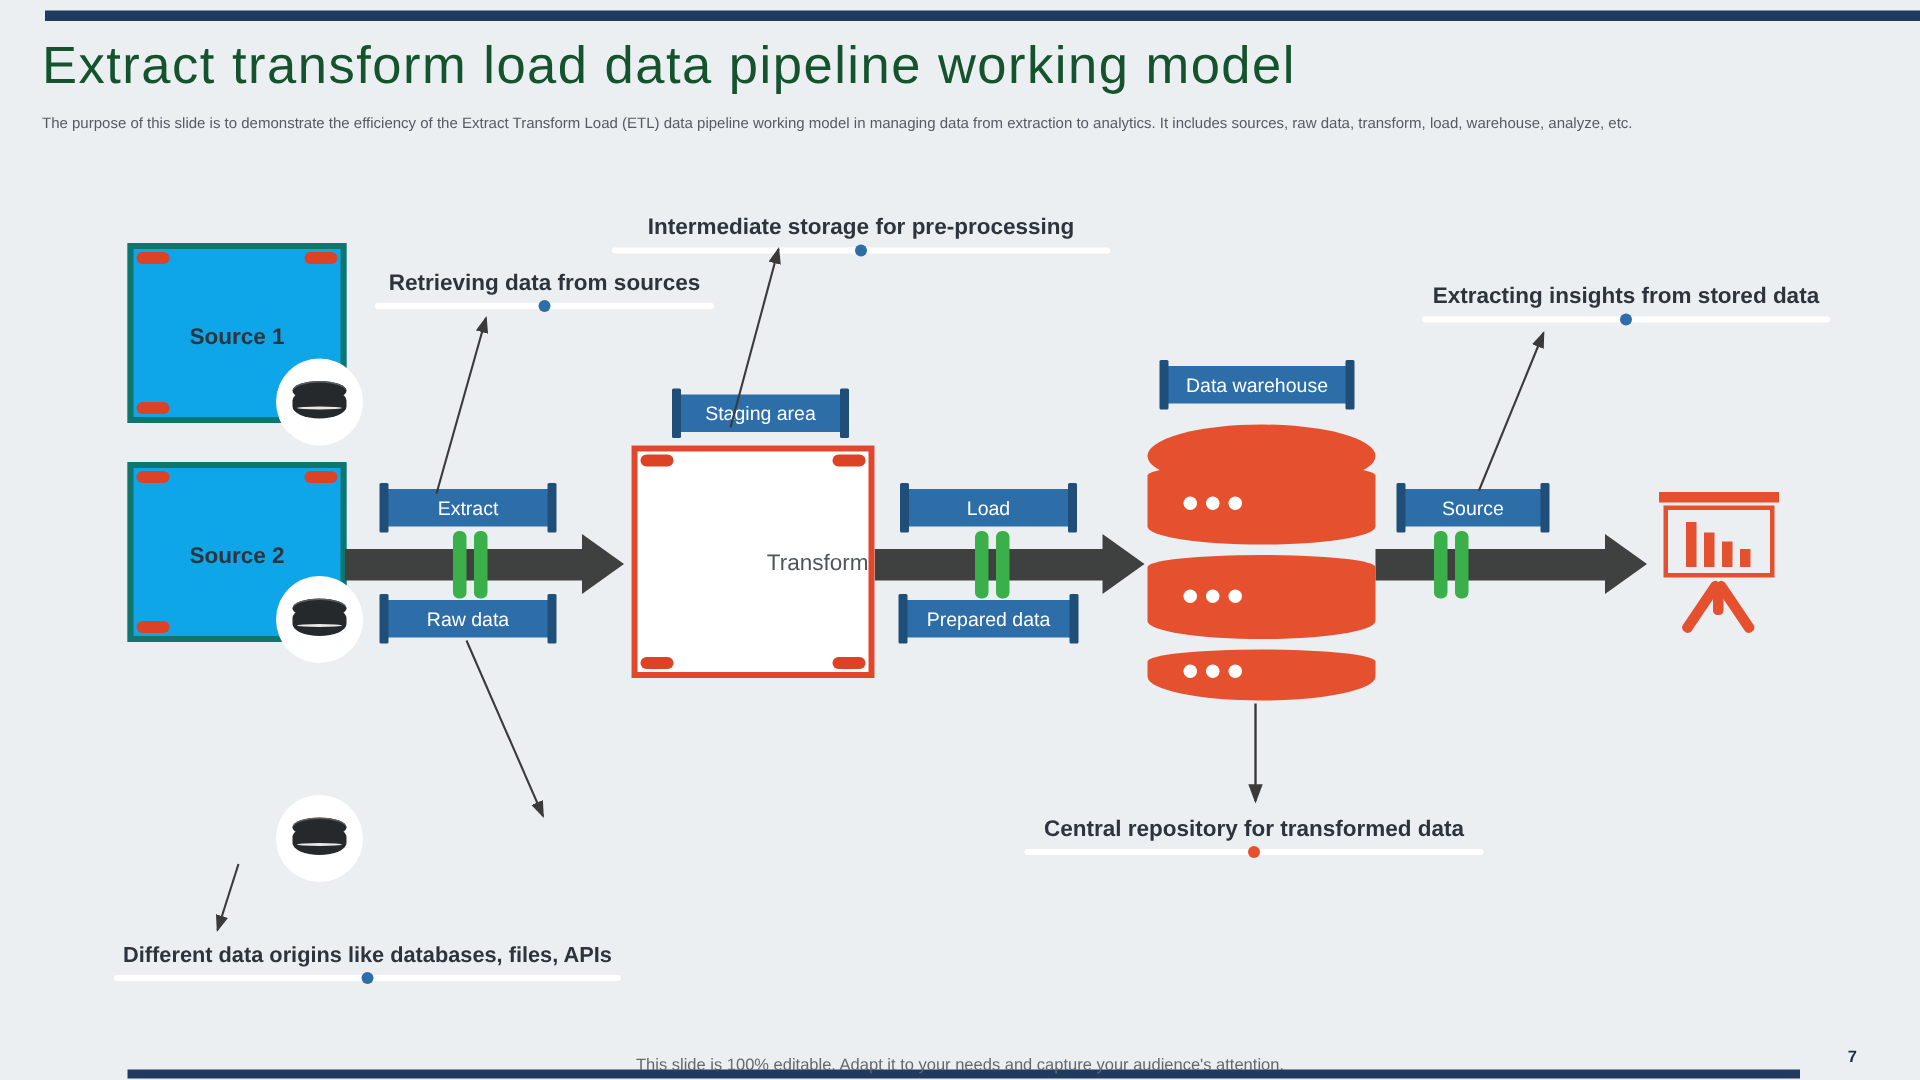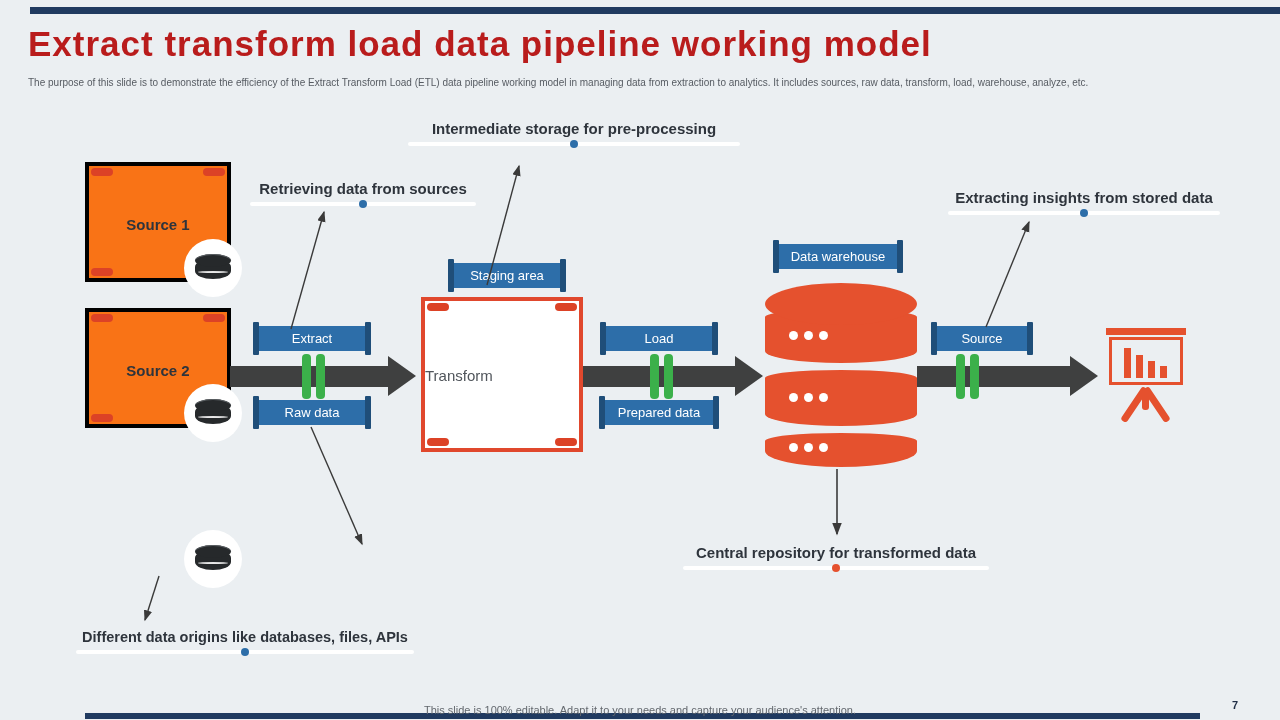--- a/index.html
+++ b/index.html
@@ -4,25 +4,25 @@
 <style>
   html,body{margin:0;padding:0;}
   body{font-family:"Liberation Sans",sans-serif;}
   .slide{position:relative;width:1280px;height:720px;background:#ebeff2;overflow:hidden;}
 
   
   .bar-top{position:absolute;left:30px;right:0;top:7px;height:7px;background:#203a60;}
   .bar-bottom{position:absolute;left:85px;width:1115px;top:713px;height:6px;background:#203a60;}
 
   
-  .title{position:absolute;left:28px;top:24px;font-size:35px;letter-spacing:1px;color:#b91c1c;white-space:nowrap;font-weight:bold;}
+  .title{position:absolute;left:28px;top:24px;font-size:35px;letter-spacing:1px;color:#14532d;white-space:nowrap;}
   .subtitle{position:absolute;left:28px;top:77px;font-size:10px;color:#565b62;white-space:nowrap;}
 
   
-  .src{position:absolute;left:85px;width:146px;height:120px;background:#f97316;border:4px solid #000000;box-sizing:border-box;}
+  .src{position:absolute;left:85px;width:146px;height:120px;background:#0ea5e9;border:4px solid #0f766e;box-sizing:border-box;}
   .src .lbl{position:absolute;left:0;right:0;top:50px;text-align:center;font-size:15px;font-weight:bold;color:#2e343c;}
   .tab{position:absolute;width:22px;height:8px;background:#dc4226;border-radius:4px;}
   .tab.tl{left:2px;top:2px}.tab.tr{right:2px;top:2px}.tab.bl{left:2px;bottom:2px}.tab.br{right:2px;bottom:2px}
 
   
   .dbcircle{position:absolute;width:58px;height:58px;border-radius:50%;background:#ffffff;}
   .db{position:absolute;left:11px;top:15px;width:36px;height:28px;}
   .db .body{position:absolute;left:0;top:5px;width:36px;height:20px;background:#26292b;border-radius:50%/8px;}
   .db .top{position:absolute;left:0;top:0;width:36px;height:13px;background:#26292b;border-radius:50%;box-shadow:inset 0 1px 0 #5a5f63;}
   .db .shine{position:absolute;left:3px;top:17px;width:30px;height:2px;background:#e8e8e8;border-radius:50%;}
@@ -33,21 +33,21 @@
   .valve{position:absolute;top:354px;display:flex;gap:5px;}
   .valve i{width:9px;height:45px;background:#3bb04a;border-radius:4px;}
 
   
   .tag{position:absolute;height:25px;background:#2d6ea9;color:#ffffff;font-size:13px;line-height:25px;text-align:center;}
   .tag::before,.tag::after{content:"";position:absolute;top:-4px;width:6px;height:33px;background:#1f4e79;border-radius:1px;}
   .tag::before{left:-3px}.tag::after{right:-3px}
 
   
   .transform{position:absolute;left:421px;top:297px;width:162px;height:155px;background:#ffffff;border:4px solid #e0482d;box-sizing:border-box;}
-  .transform .lbl{position:absolute;left:0;right:0;top:66px;text-align:left;font-size:15px;color:#50555b;}
+  .transform .lbl{position:absolute;left:0;right:0;top:66px;text-align:right;font-size:15px;color:#50555b;}
 
   
   .cyl{position:absolute;left:765px;top:283px;width:152px;height:184px;}
   .cyl .band{position:absolute;left:0;width:152px;background:#e5512e;}
   .cyl .b1{top:26px;height:54px;border-radius:50% 50% 50% 50%/8px 8px 12px 12px;}
   .cyl .b2{top:87px;height:56px;border-radius:50% 50% 50% 50%/8px 8px 12px 12px;}
   .cyl .b3{top:150px;height:34px;border-radius:50% 50% 50% 50%/8px 8px 16px 16px;}
   .cyl .ctop{position:absolute;left:0;top:0;width:152px;height:42px;background:#e5512e;border-radius:50%;}
   .cyl .dots{position:absolute;left:24px;display:flex;gap:6px;}
   .cyl .dots i{width:9px;height:9px;border-radius:50%;background:#ffffff;}
@@ -189,21 +189,21 @@
     <div class="leg" style="transform:rotate(-34deg)"></div>
     <div class="pole"></div>
   </div>
 
   <div class="ann" style="left:250px;top:180px;width:226px">
     <span>Retrieving data from sources</span>
     <div class="rule">
         <span class="dot"></span>
       </div>
   </div>
-  <div class="ann" style="left:408px;top:120px;width:332px">
+  <div class="ann" style="left:408px;top:143px;width:332px">
     <span>Intermediate storage for pre-processing</span>
     <div class="rule">
         <span class="dot"></span>
       </div>
   </div>
   <div class="ann" style="left:948px;top:189px;width:272px">
     <span>Extracting insights from stored data</span>
     <div class="rule">
         <span class="dot"></span>
       </div>

